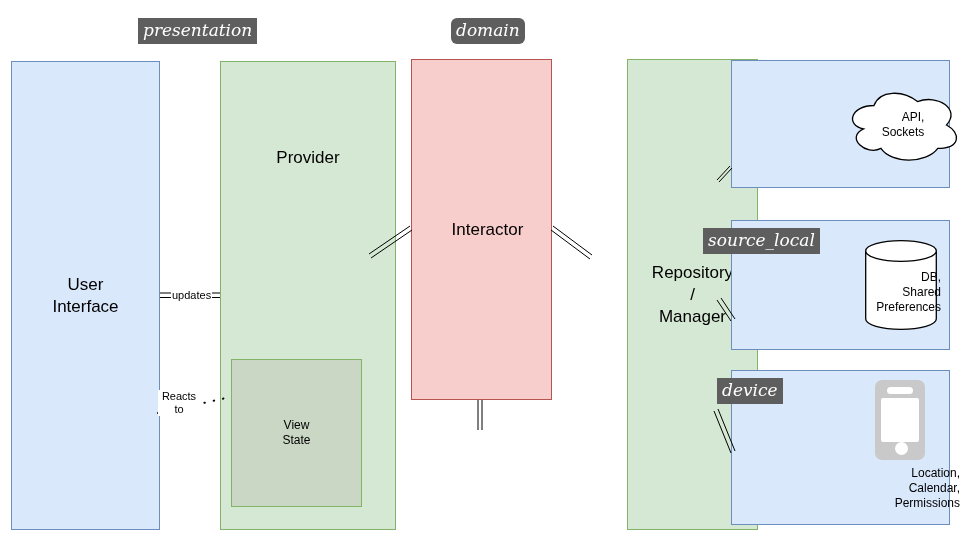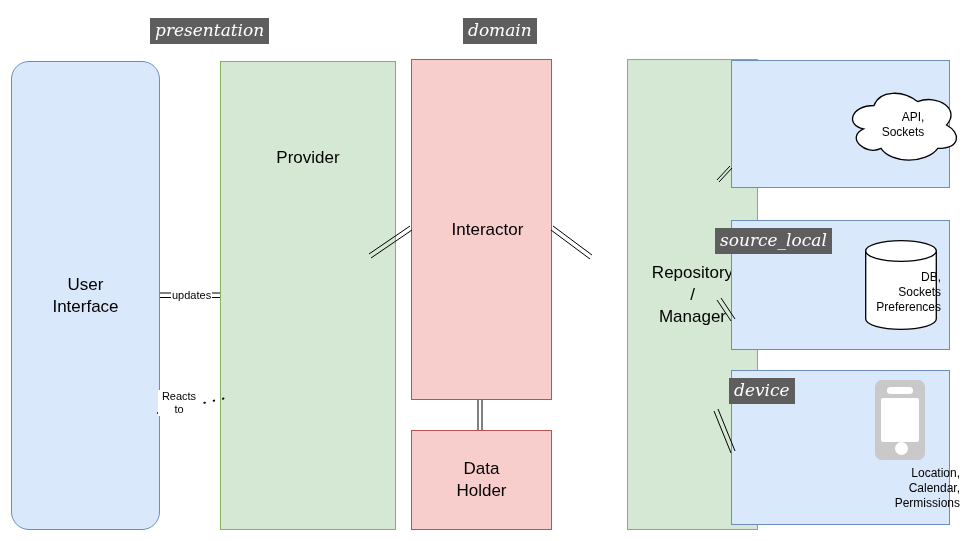--- a/index.html
+++ b/index.html
@@ -13,21 +13,21 @@
     box-sizing:border-box;
   }
   .blue{background:#dae8fc;border:1px solid #6c8ebf;}
   .green{background:#d5e8d4;border:1px solid #82b366;}
   .red{background:#f8cecc;border:1px solid #b85450;}
   .inner-green{background:#c9d7c4;border:1px solid #82b366;}
   .badge{
     position:absolute;background:#5e5e5e;color:#ffffff;
     font-family:"DejaVu Serif","Liberation Serif",serif;
     font-style:italic;font-size:17px;line-height:22px;
-    padding:1px 5px 3px 5px;white-space:nowrap;margin-left:12px;
+    padding:1px 5px 3px 5px;white-space:nowrap;
   }
   .small-label{font-size:12px;line-height:15px;}
   .edge-label{
     position:absolute;background:#ffffff;font-size:11px;line-height:13px;
     text-align:center;white-space:pre-line;padding:0 1px;
   }
   .caption{
     position:absolute;font-size:12px;line-height:15px;text-align:right;
     white-space:pre-line;
   }
@@ -35,33 +35,33 @@
   .icon-abs{position:absolute;}
   .phone-body{position:absolute;background:#c9c9c9;border-radius:7px;}
   .phone-part{position:absolute;background:#ffffff;}
 </style>
 </head>
 <body>
 
 <div id="canvas">
 
   <div class="badge" style="left:138px;top:18px;">presentation</div>
-  <div class="badge" style="left:451px;top:18px;">domain</div>
+  <div class="badge" style="left:451px;top:18px;border-radius:6px;">domain</div>
 
-  <div class="node blue" style="left:11px;top:61px;width:149px;height:469px;border-radius:18px;">User
+  <div class="node blue" style="left:11px;top:61px;width:149px;height:469px;">User
 Interface</div>
 
   <div class="node green" style="left:220px;top:61px;width:176px;height:469px;align-items:center;">
     <span style="position:relative;top:-138px;">Provider</span>
   </div>
+  <div class="node inner-green small-label" style="left:231px;top:359px;width:131px;height:148px;">View
+State</div>
 
   <div class="node red" style="left:411px;top:59px;width:141px;height:341px;padding-left:12px;">Interactor</div>
 
-  <div class="node red" style="left:411px;top:430px;width:141px;height:100px;">Data
-Holder</div>
 
   <div class="node green" style="left:591px;top:59px;width:131px;height:471px;margin-left:36px;">Repository
 /
 Manager</div>
 
   <div class="node blue" style="left:731px;top:60px;width:219px;height:128px;"></div>
   <div class="node blue" style="left:731px;top:220px;width:219px;height:130px;"></div>
   <div class="node blue" style="left:731px;top:370px;width:219px;height:155px;"></div>
 
   <div class="badge" style="left:703px;top:228px;">source_local</div>
@@ -71,21 +71,21 @@
     <path d="M 29 19.5 C 5.8 19.5 0 39 18.56 42.9 C 0 51.48 20.88 70.2 35.96 62.4 C 46.4 78 81.2 78 92.8 62.4 C 116 62.4 116 46.8 101.5 39 C 116 23.4 92.8 7.8 72.5 15.6 C 58 3.9 34.8 3.9 29 19.5 Z" fill="#ffffff" stroke="#000000" stroke-width="1.3"></path>
   </svg>
   <div class="caption" style="left:845px;top:86px;width:116px;height:78px;display:flex;align-items:center;justify-content:center;">API,
 Sockets</div>
 
   <svg class="icon-abs" style="left:865px;top:240px;" width="72" height="90" viewBox="0 0 72 90">
     <path d="M 0.7 11 L 0.7 79 A 35.3 10.3 0 0 0 71.3 79 L 71.3 11" fill="#ffffff" stroke="#000000" stroke-width="1.3"></path>
     <ellipse cx="36" cy="11" rx="35.3" ry="10.3" fill="#ffffff" stroke="#000000" stroke-width="1.3"></ellipse>
   </svg>
   <div class="caption" style="left:861px;top:270px;width:80px;">DB,
-Sockets
+Shared
 Preferences</div>
 
   <div class="phone-body" style="left:875px;top:380px;width:50px;height:80px;">
     <div class="phone-part" style="left:12px;top:7px;width:26px;height:7px;border-radius:3.5px;"></div>
     <div class="phone-part" style="left:6px;top:18px;width:38px;height:44px;border-radius:2px;"></div>
     <div class="phone-part" style="left:20px;top:62px;width:13px;height:13px;border-radius:50%;"></div>
   </div>
   <div class="caption" style="left:840px;top:466px;width:120px;">Location,
 Calendar,
 Permissions</div>

